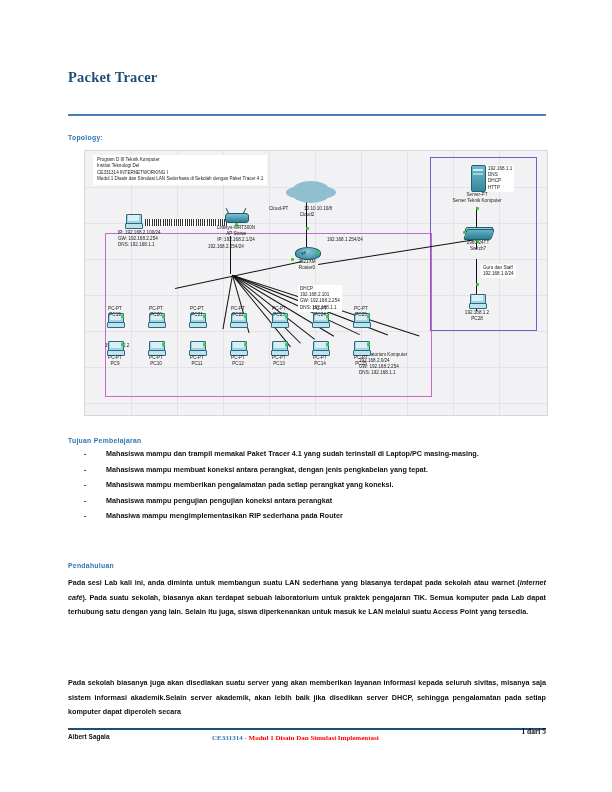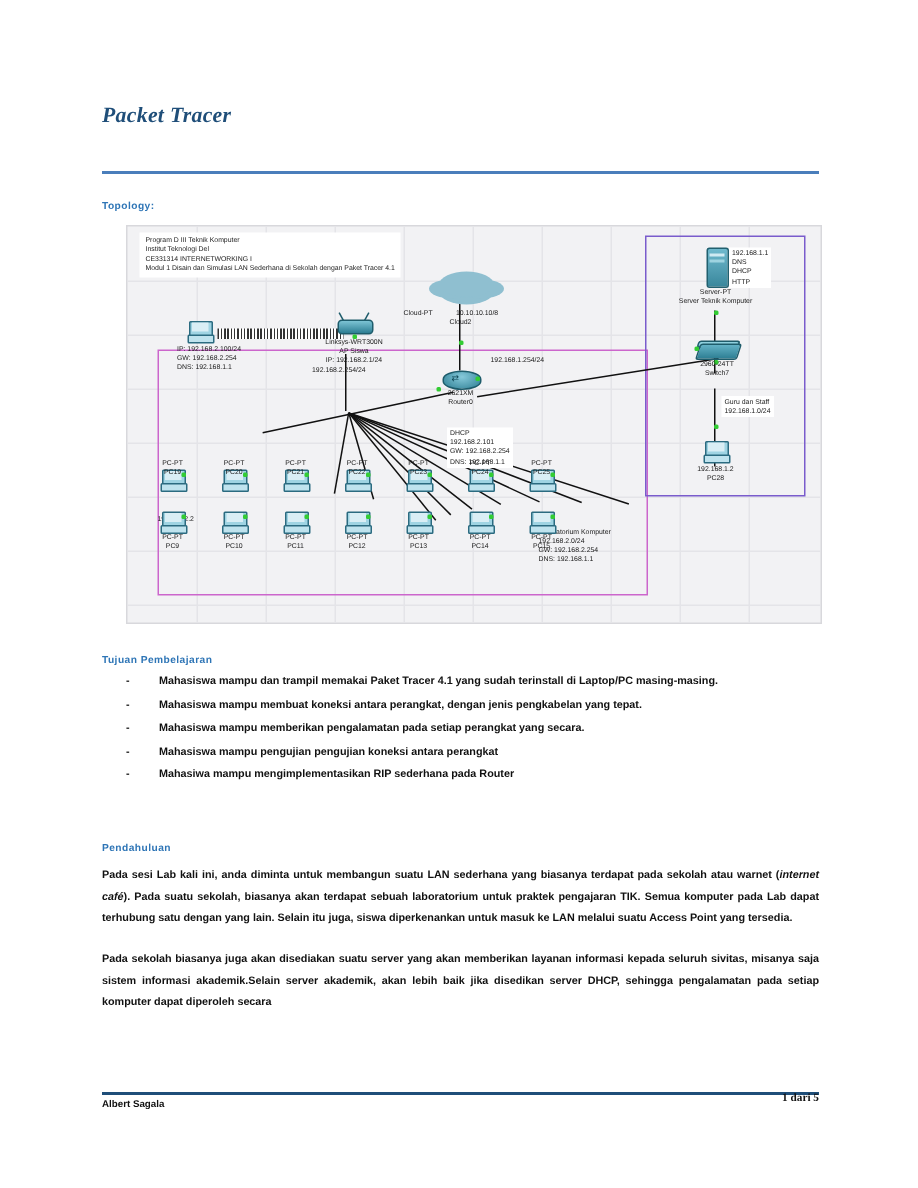--- a/index.html
+++ b/index.html
@@ -10,21 +10,21 @@
   }
   .page{position:absolute;inset:0;}
 
   
   .title-block{position:absolute;left:68px;top:68px;width:478px;}
   .title-line{
     font-family:"Liberation Serif", serif;
     font-weight:bold;font-size:14.5px;color:#1F4E79;
     letter-spacing:.2px;line-height:19px;
   }
-  .title-line.it{font-style:italic;}
+  .title-line.it{}
   .title-rule{position:absolute;left:68px;top:114px;width:478px;height:2px;background:#4A7EBB;}
 
   
   .sec-label{
     position:absolute;font-family:"Liberation Sans",sans-serif;
     font-size:6.8px;font-weight:bold;color:#2E75B6;letter-spacing:.3px;
   }
   #topology-label{left:68px;top:134px;}
 
   .topology{
@@ -419,39 +419,40 @@
       <div class="bullet">
         <span class="dash">-</span>
         <span class="txt">Mahasiswa mampu dan trampil memakai Paket Tracer 4.1 yang sudah terinstall di Laptop/PC masing-masing.</span>
       </div>
       <div class="bullet">
         <span class="dash">-</span>
         <span class="txt">Mahasiswa mampu membuat koneksi antara perangkat, dengan jenis pengkabelan yang tepat.</span>
       </div>
       <div class="bullet">
         <span class="dash">-</span>
-        <span class="txt">Mahasiswa mampu memberikan pengalamatan pada setiap perangkat yang secara.</span>
+        <span class="txt">Mahasiswa mampu memberikan pengalamatan pada setiap perangkat yang koneksi.</span>
       </div>
       <div class="bullet">
         <span class="dash">-</span>
         <span class="txt">Mahasiswa mampu pengujian pengujian koneksi antara perangkat</span>
       </div>
       <div class="bullet">
         <span class="dash">-</span>
         <span class="txt">Mahasiwa mampu mengimplementasikan RIP sederhana pada Router</span>
       </div>
     </div>
 
   <div class="h-blue" style="left:68px;top:562px;">Pendahuluan</div>
 
   <div class="para" style="top:576px;">
     <span>Pada sesi Lab kali ini, anda diminta untuk membangun suatu LAN sederhana yang biasanya terdapat pada sekolah atau warnet (</span><i>internet café</i><span>). Pada suatu sekolah, biasanya akan terdapat sebuah laboratorium untuk praktek pengajaran TIK. Semua komputer pada Lab dapat terhubung satu dengan yang lain.  Selain itu juga, siswa diperkenankan untuk masuk ke LAN melalui suatu Access Point yang tersedia.</span>
   </div>
 
-  <div class="para" style="top:632px;">Pada sekolah biasanya juga akan disediakan suatu server yang akan memberikan layanan informasi kepada seluruh sivitas, misanya saja sistem informasi akademik.Selain server akademik, akan lebih baik jika disedikan server DHCP, sehingga pengalamatan pada setiap komputer dapat diperoleh secara</div>
+  <div class="para" style="top:676px;">Pada sekolah biasanya juga akan disediakan suatu server yang akan memberikan layanan informasi kepada seluruh sivitas, misanya saja sistem informasi akademik.Selain server akademik, akan lebih baik jika disedikan server DHCP, sehingga pengalamatan pada setiap komputer dapat diperoleh secara</div>
 
   <div class="footer-rule"></div>
   <div class="f-left">Albert Sagala</div>
   <div class="f-center">
+    <div class="l1"><span class="code">CE331314  -  </span><span>Modul 1 Disain Dan Simulasi Implementasi</span></div>
   </div>
   <div class="f-right">1 dari 5</div>
 
 </div>
 
 </body></html>

